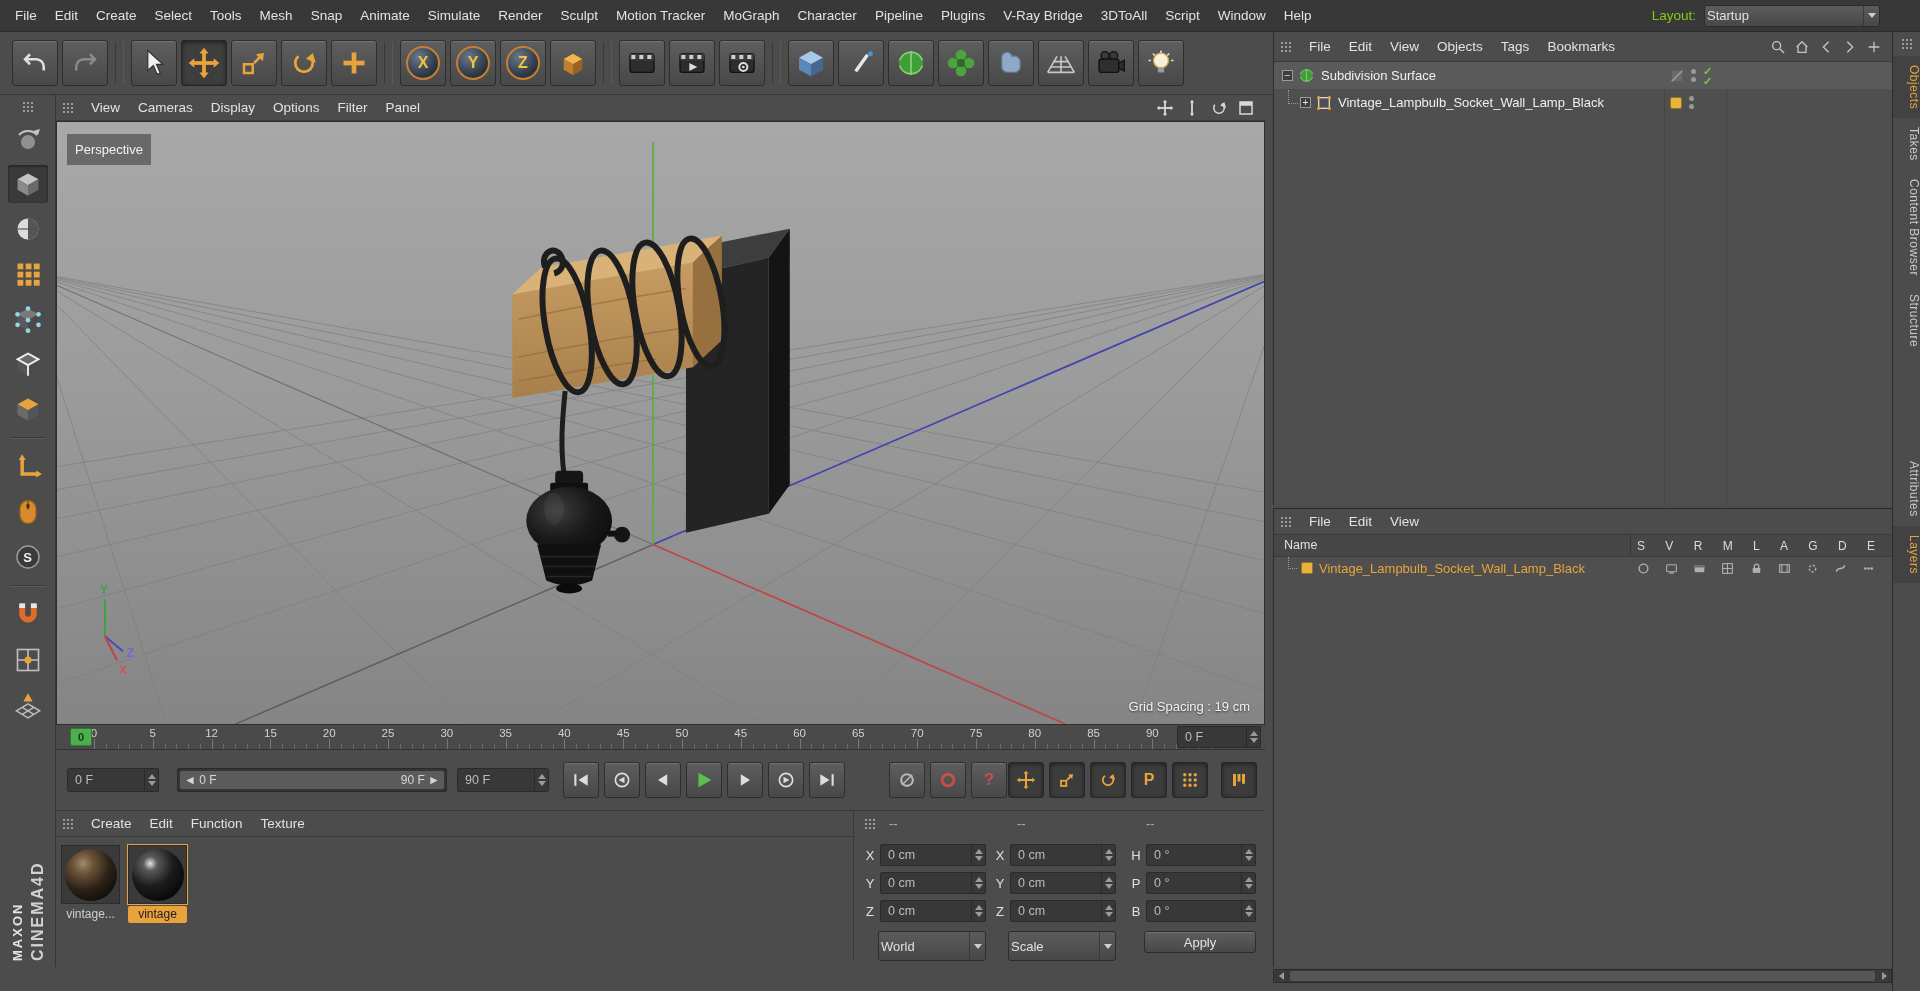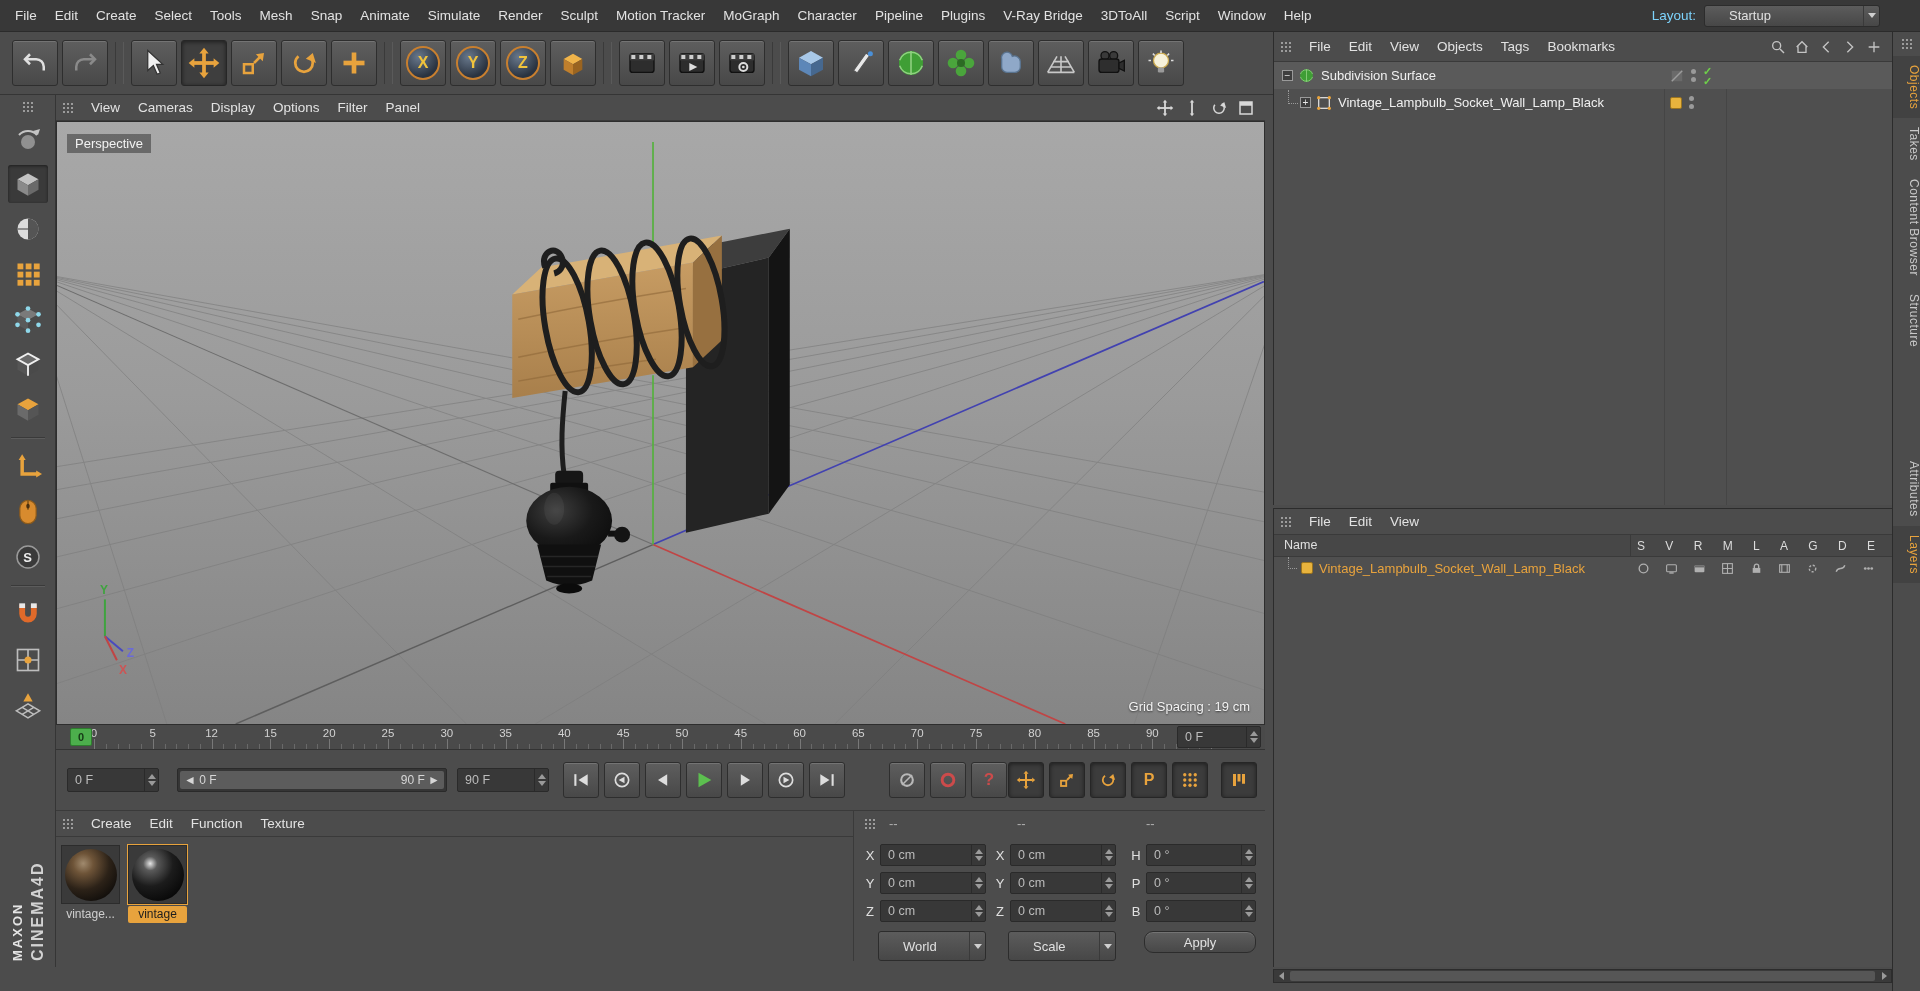--- a/index.html
+++ b/index.html
@@ -5,24 +5,24 @@
   * { margin:0; padding:0; box-sizing:border-box; }
   html,body { width:1920px; height:991px; overflow:hidden; background:#4c4c4c;
     font-family:"Liberation Sans", sans-serif; }
   .app { position:relative; width:1920px; height:991px; background:#4c4c4c; color:#dcdcdc; font-size:14px; }
 
   
   .menubar { position:absolute; left:0; top:0; width:1920px; height:32px; background:#383838;
     border-bottom:1px solid #2b2b2b; display:flex; align-items:center; padding-left:6px; }
   .mitem { padding:0 9px; height:100%; display:flex; align-items:center; color:#e2e2e2; font-size:13.5px; cursor:default; }
   .layout-wrap { margin-left:auto; display:flex; align-items:center; gap:8px; margin-right:40px; }
-  .layout-label { color:#7dd3fc; font-size:13.5px; }
+  .layout-label { color:#84cc16; font-size:13.5px; }
   .dropdown { display:flex; align-items:center; background:linear-gradient(#5c5c5c,#474747);
     border:1px solid #2c2c2c; border-radius:3px; height:22px; color:#e0e0e0; font-size:13px; }
-  .dropdown .dval { flex:1; padding:0 24px; white-space:nowrap; overflow:hidden; }
+  .dropdown .dval { flex:1; padding:0 2px; white-space:nowrap; overflow:hidden; }
   .dropdown .darr { width:16px; border-left:1px solid #3a3a3a; height:100%; display:flex; align-items:center; justify-content:center; }
   .tri-dn { width:0; height:0; border-left:4px solid transparent; border-right:4px solid transparent; border-top:5px solid #cfcfcf; }
   .tri-up { width:0; height:0; border-left:4px solid transparent; border-right:4px solid transparent; border-bottom:5px solid #9a9a9a; }
   .tri-dn2 { width:0; height:0; border-left:4px solid transparent; border-right:4px solid transparent; border-top:5px solid #9a9a9a; }
 
   
   .toolbar { position:absolute; left:0; top:32px; width:1920px; height:63px; background:#4c4c4c;
     border-bottom:1px solid #353535; display:flex; align-items:center; padding-left:12px; gap:4px; }
   .btn { width:46px; height:46px; border:1px solid #2e2e2e; border-radius:3px;
     background:linear-gradient(#5e5e5e,#484848); box-shadow:inset 0 1px 0 rgba(255,255,255,.14);
@@ -45,21 +45,21 @@
   .vtext.c4d { font-size:16px; color:#d2d2d2; font-weight:bold; }
 
   
   .vphead { position:absolute; left:56px; top:95px; width:1209px; height:26px; background:#4c4c4c;
     border-bottom:1px solid #3a3a3a; display:flex; align-items:center; }
   .vphead .mitem { font-size:13.5px; }
   .vp-right-icons { margin-left:auto; display:flex; gap:9px; margin-right:10px; align-items:center; }
   .canvas { position:absolute; left:56px; top:121px; width:1209px; height:604px; border:1px solid #2e2e2e; overflow:hidden; }
   .scene { position:absolute; left:0; top:0; width:100%; height:100%; }
   .vp-label { position:absolute; left:10px; top:12px; background:rgba(55,55,55,.55); color:#f2f2f2;
-    font-size:13px; padding:2px 8px; }
+    font-size:13px; padding:8px 8px; }
   .grid-label { position:absolute; right:14px; bottom:10px; color:#f4f4f4; font-size:13px;
     text-shadow:0 1px 2px rgba(0,0,0,.6); }
 
   
   .ruler { position:absolute; left:56px; top:725px; width:1209px; height:25px; background:#4a4a4a;
     border-bottom:1px solid #333; }
   .tickwrap { position:absolute; left:38px; top:0; width:1118px; height:100%; display:flex;
     background-image:
       repeating-linear-gradient(90deg,#787878 0 1px, transparent 1px 58.8px),
       repeating-linear-gradient(90deg,#696969 0 1px, transparent 1px 11.76px);
@@ -938,21 +938,21 @@
       <span class="darr">
           <i class="tri-dn"></i>
         </span>
     </div>
     <div class="dropdown ddl" style="left:154px; top:120px; width:108px;">
       <span class="dval">Scale</span>
       <span class="darr">
           <i class="tri-dn"></i>
         </span>
     </div>
-    <div class="applybtn" style="left:290px; top:120px; width:112px;border-radius:9px;">Apply</div>
+    <div class="applybtn" style="left:290px; top:120px; width:112px;">Apply</div>
   </div>
 
   <div class="om">
     <div class="phead" style="height:30px;">
       <div class="grip"></div>
       <div data-repeat="object_manager.menus" style="display:flex;height:100%;">
 
       <span class="mitem">File</span>
           <span class="mitem">Edit</span>
           <span class="mitem">View</span>

